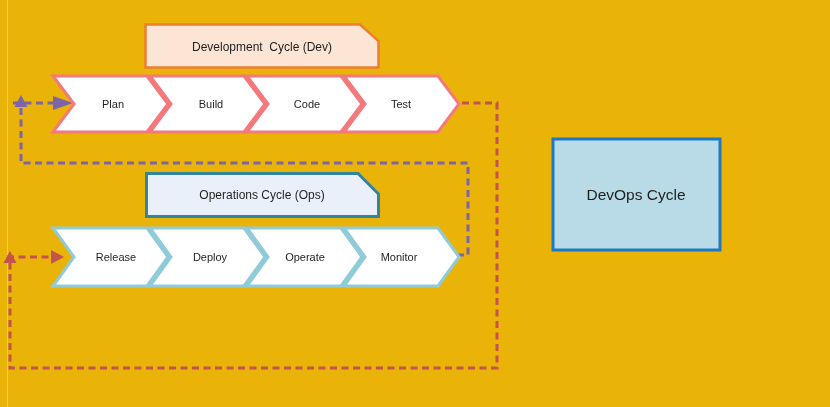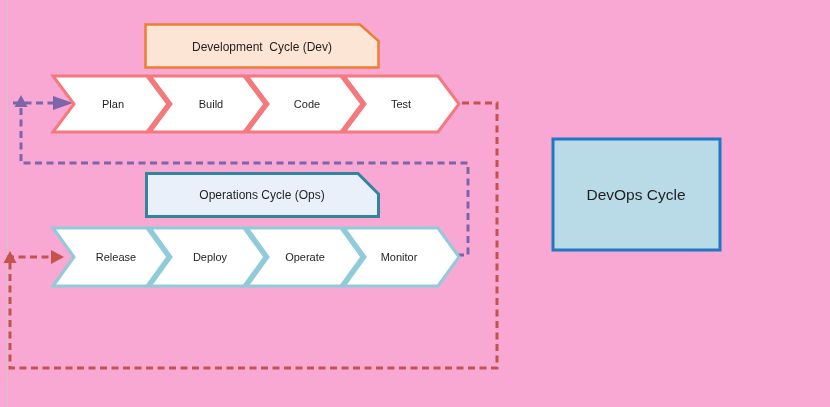--- a/index.html
+++ b/index.html
@@ -1,20 +1,20 @@
 <!DOCTYPE html>
 <html><head>
 <meta charset="utf-8">
 <style>
   html, body { margin: 0; padding: 0; background: #ffffff; }
   .canvas {
     position: relative;
     width: 830px;
     height: 407px;
-    background: #f9a8d4;
+    background: #eab308;
     overflow: hidden;
     font-family: "Liberation Sans", "DejaVu Sans", sans-serif;
   }
   .canvas svg { position: absolute; inset: 0; display: block; }
   text {
     font-family: "Liberation Sans", "DejaVu Sans", sans-serif;
     fill: #1f1f1f;
   }
   .step-label  { font-size: 11px; text-anchor: middle; }
   .title-label { font-size: 12px; text-anchor: middle; white-space: pre; }

